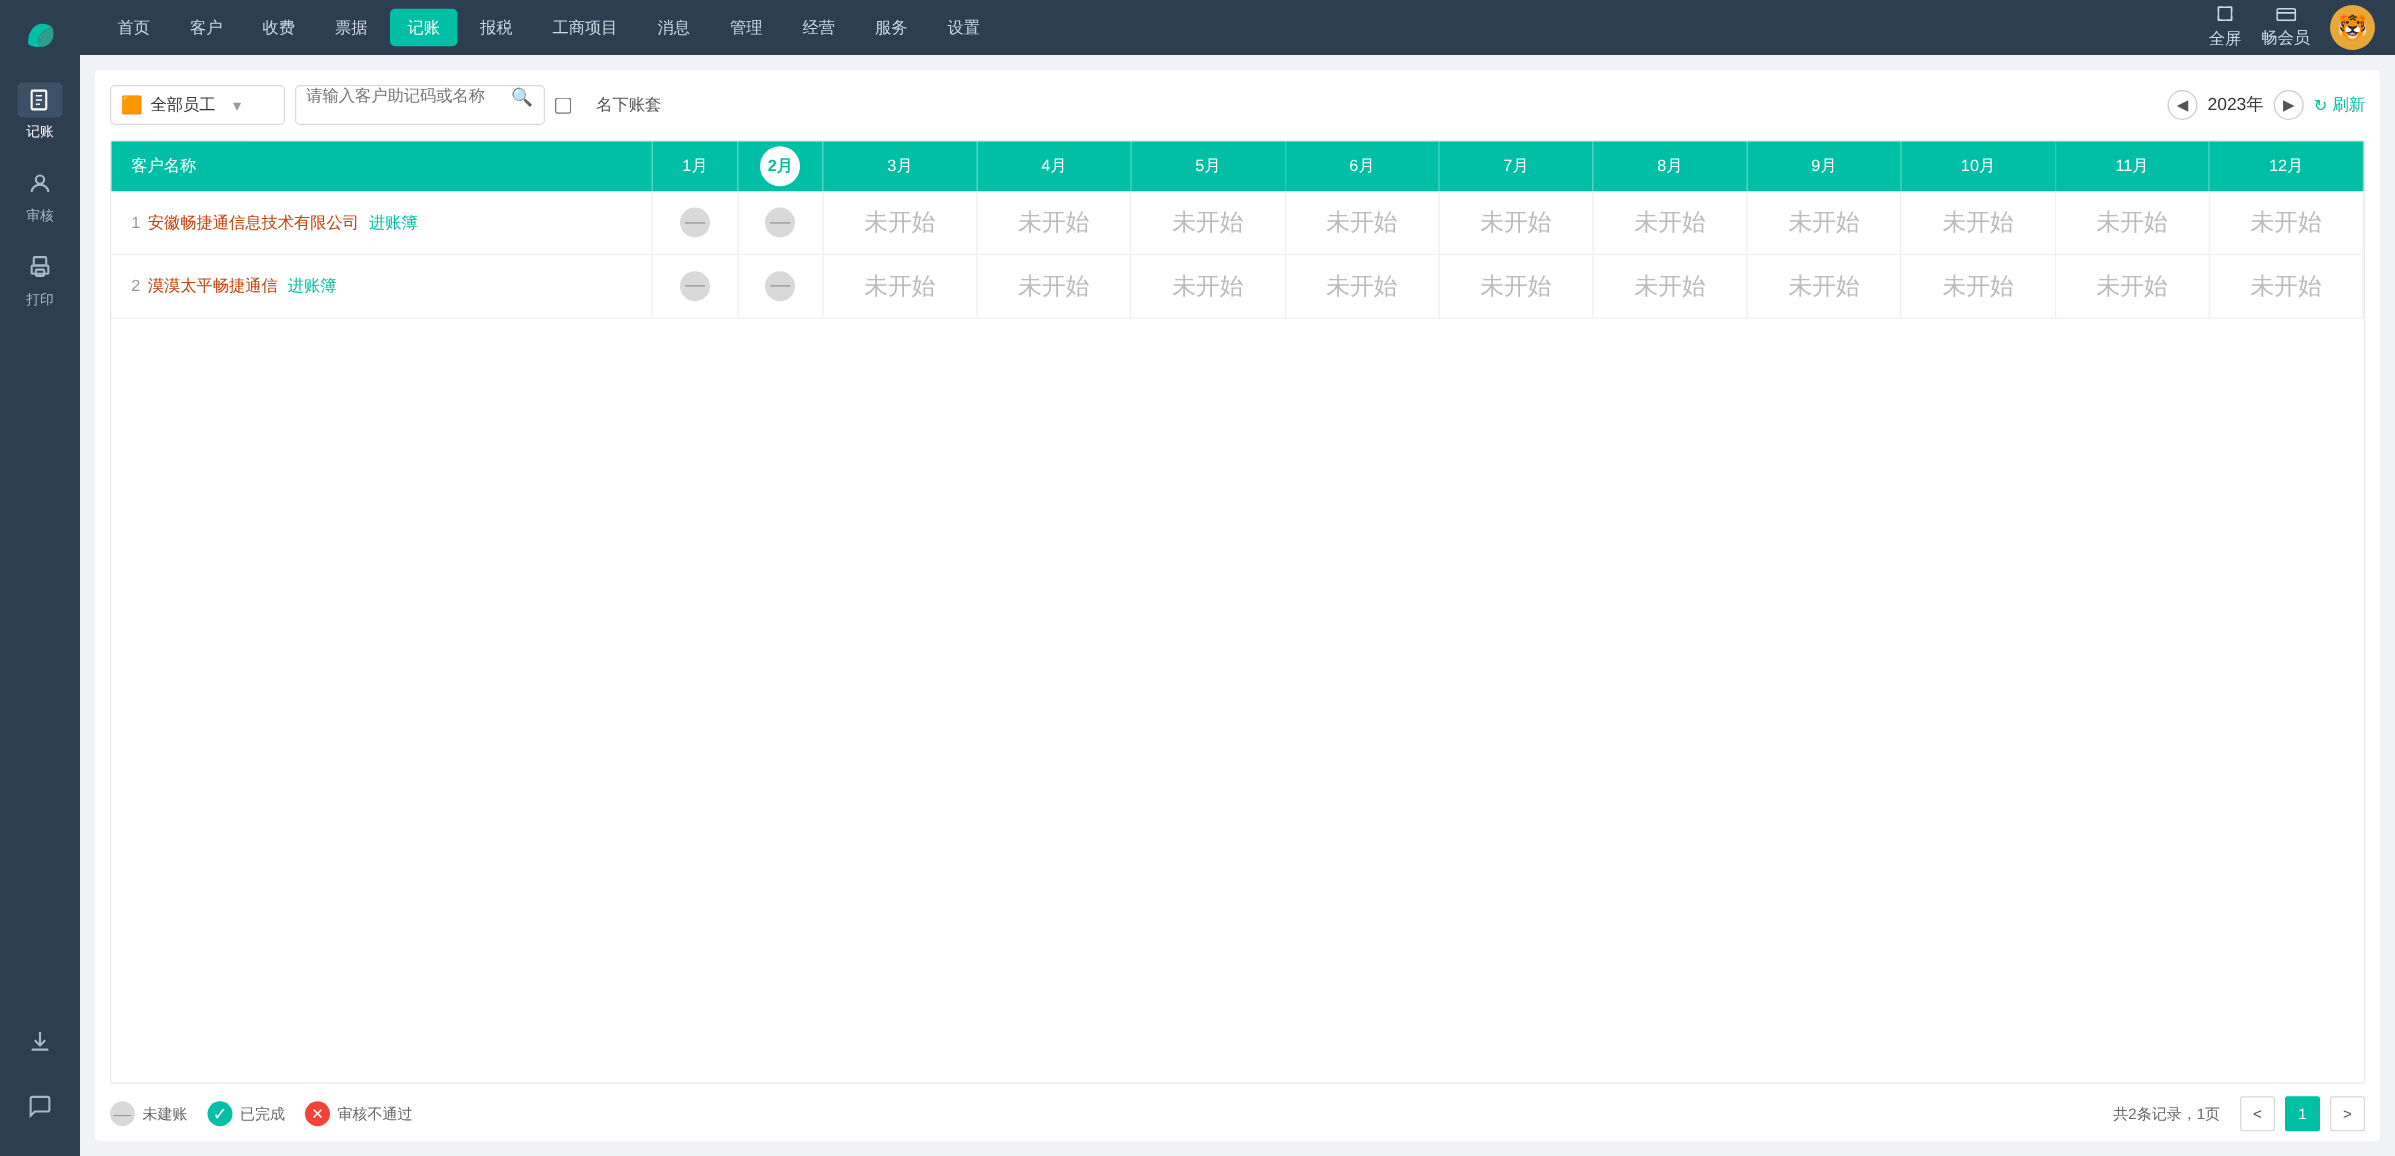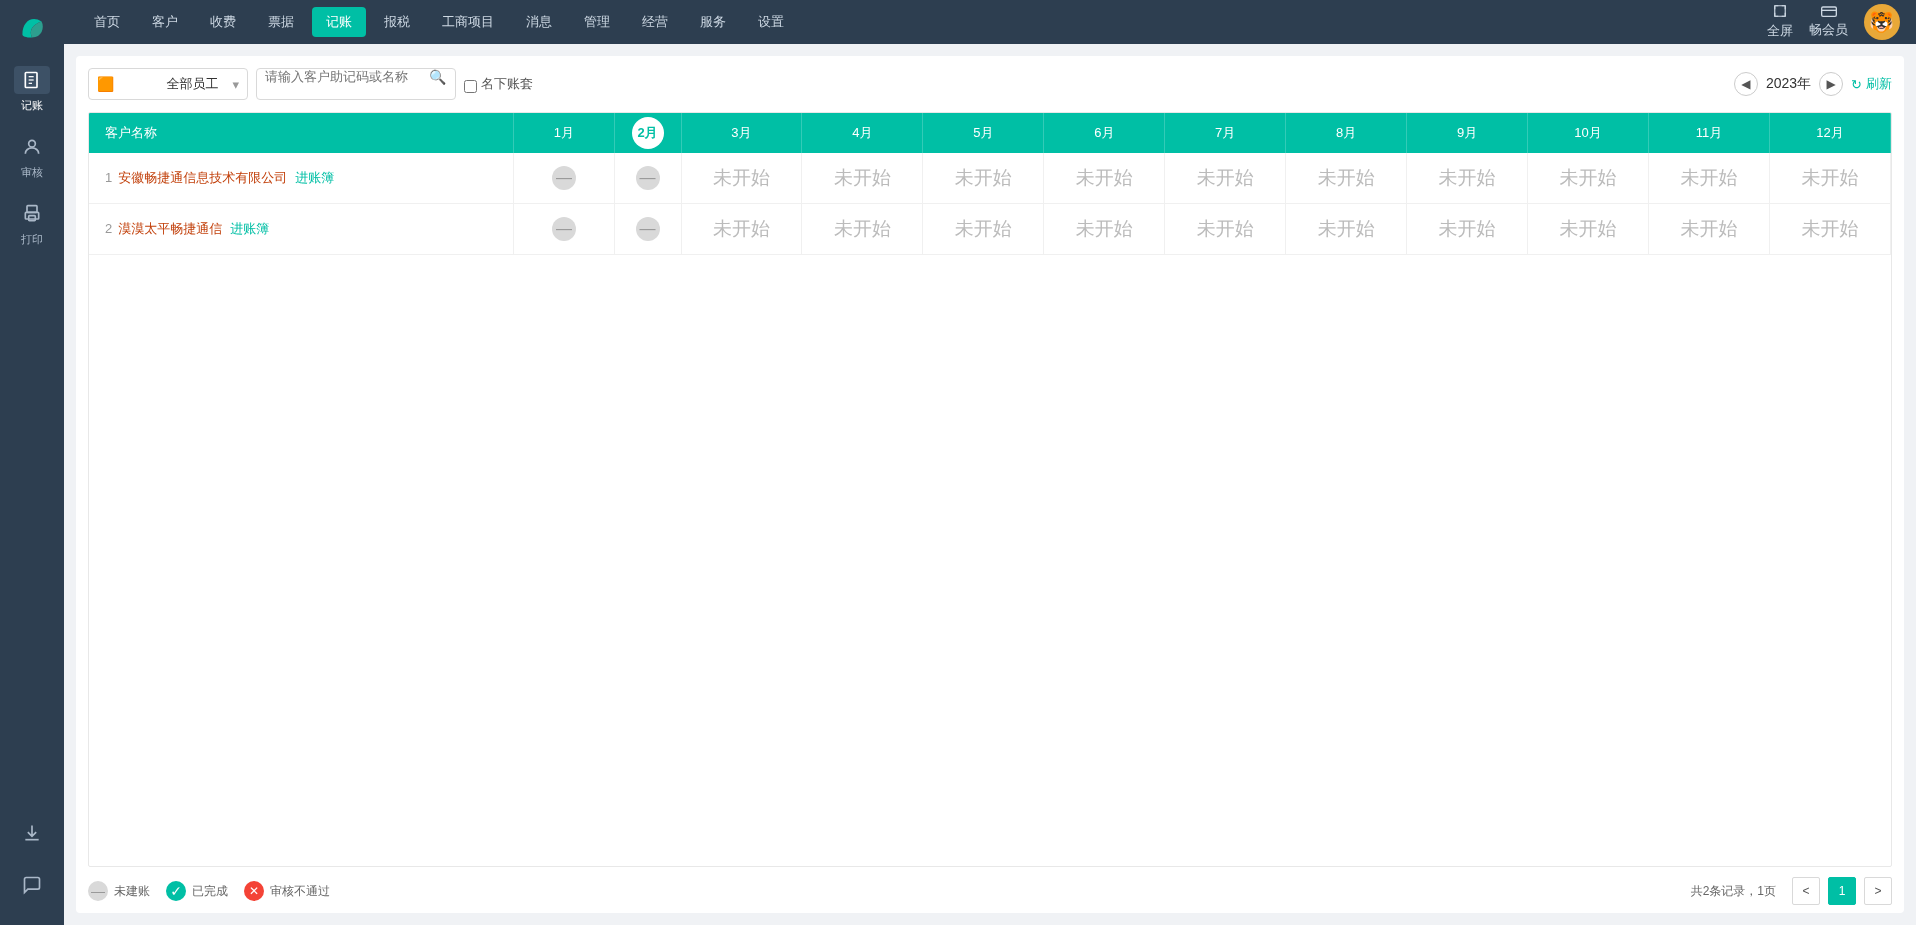--- a/index.html
+++ b/index.html
@@ -142,21 +142,21 @@
       height: 32px;
       gap: 6px;
       cursor: pointer;
       background: #fff;
       min-width: 140px;
     }
     .employee-select .emp-icon {
       color: #e8a838;
       font-size: 14px;
     }
-    .employee-select .emp-text { color: #333; font-size: 13px; margin-left: 46px; }
+    .employee-select .emp-text { color: #333; font-size: 13px; }
     .employee-select .emp-arrow { color: #999; margin-left: 8px; }
     .search-input {
       display: flex;
       align-items: flex-start;
       border: 1px solid #d9d9d9;
       border-radius: 4px;
       height: 32px;
       padding: 0 8px;
       gap: 4px;
       min-width: 200px;
@@ -168,22 +168,22 @@
       color: #999;
       width: 160px;
     }
     .search-icon-btn {
       color: #999;
       cursor: pointer;
       font-size: 14px;
     }
     .checkbox-label {
       display: flex;
-      align-items: flex-end;
-      gap: 4px;
+      align-items: center;
+      gap: 20px;
       font-size: 13px;
       color: #555;
       cursor: pointer;
     }
     .checkbox-label input { cursor: pointer; }
     .toolbar-spacer { flex: 1; }
     .year-nav {
       display: flex;
       align-items: center;
       gap: 8px;
@@ -218,21 +218,21 @@
     table {
       width: 100%;
       border-collapse: collapse;
       min-width: 900px;
     }
     thead tr {
       background: #00bfa5;
       color: #fff;
     }
     thead th {
-      padding: 10px 20px;
+      padding: 10px 3px;
       text-align: center;
       font-weight: 500;
       font-size: 13px;
       border-right: 1px solid rgba(255,255,255,0.2);
       white-space: nowrap;
     }
     thead th:first-child {
       text-align: left;
       padding-left: 16px;
       min-width: 260px;

